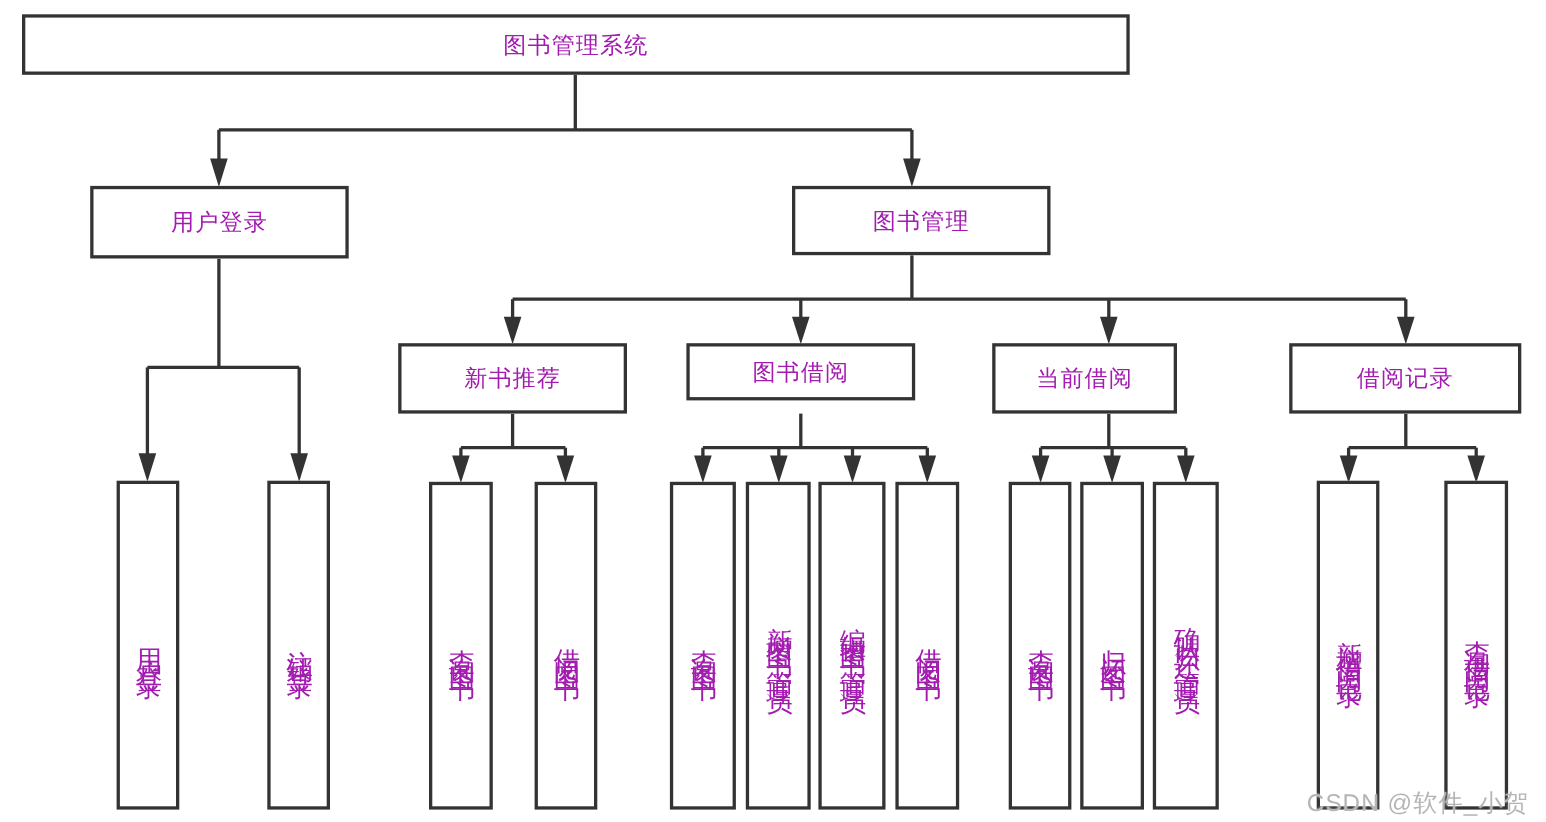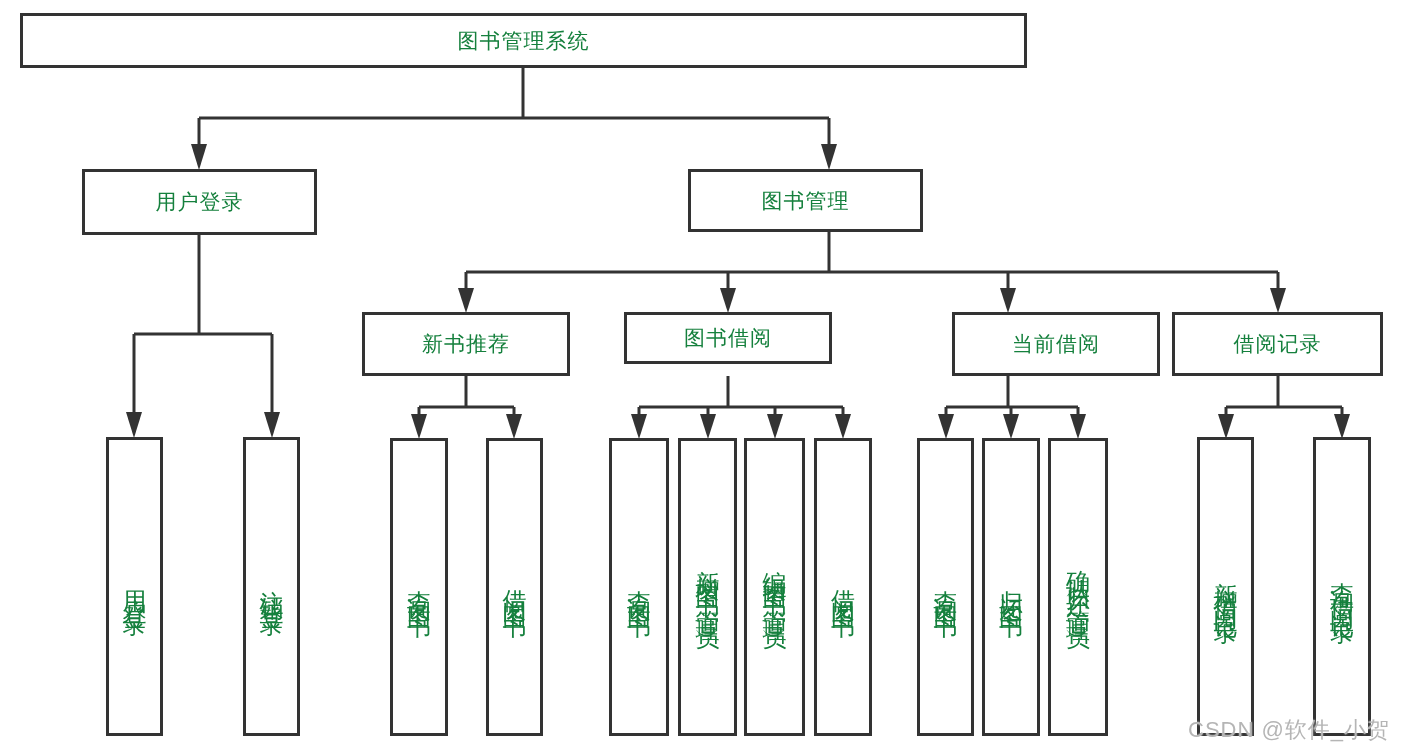--- a/index.html
+++ b/index.html
@@ -5,21 +5,21 @@
   html,body{margin:0;padding:0;}
   body{
     width:1405px;height:747px;position:relative;background:#ffffff;
     font-family:"Liberation Sans","DejaVu Sans",sans-serif;
     overflow:hidden;color:#1a1a1a;
   }
   #connectors{position:absolute;left:0;top:0;z-index:1;}
   .node{
     position:absolute;box-sizing:border-box;background:#ffffff;
     border:3px solid #333333;display:flex;align-items:center;justify-content:center;
-    z-index:2;color:#15803d;
+    z-index:2;color:#a21caf;
   }
   .h-node{font-size:21px;letter-spacing:1px;}
   .v-node .vtext{
     writing-mode:vertical-rl;text-orientation:mixed;
     font-size:24px;line-height:1;letter-spacing:8px;
     white-space:nowrap;
   }
   .watermark{
     position:absolute;z-index:6;font-size:22px;color:#b5b5b5;
     letter-spacing:1px;text-shadow:0 0 2px #ffffff;
@@ -101,31 +101,31 @@
   </g>
 </svg>
 
 <div class="node h-node" style="left:20px;top:13px;width:1007px;height:55px;">
   <span>图书管理系统</span>
 </div>
 
 <div class="node h-node" style="left:82px;top:169px;width:235px;height:66px;">
   <span>用户登录</span>
 </div>
-<div class="node h-node" style="left:688px;top:169px;width:235px;height:63px;">
+<div class="node h-node" style="left:720px;top:169px;width:235px;height:63px;">
   <span>图书管理</span>
 </div>
 
 <div class="node h-node" style="left:362px;top:312px;width:208px;height:64px;">
   <span>新书推荐</span>
 </div>
 <div class="node h-node" style="left:624px;top:312px;width:208px;height:52px;">
   <span>图书借阅</span>
 </div>
-<div class="node h-node" style="left:952px;top:312px;width:208px;height:64px;">
+<div class="node h-node" style="left:902px;top:312px;width:168px;height:64px;">
   <span>当前借阅</span>
 </div>
 <div class="node h-node" style="left:1172px;top:312px;width:211px;height:64px;">
   <span>借阅记录</span>
 </div>
 
 <div class="node v-node" style="left:106px;top:437px;width:57px;height:299px;">
   <span class="vtext">用户登录</span>
 </div>
 <div class="node v-node" style="left:243px;top:437px;width:57px;height:299px;">

